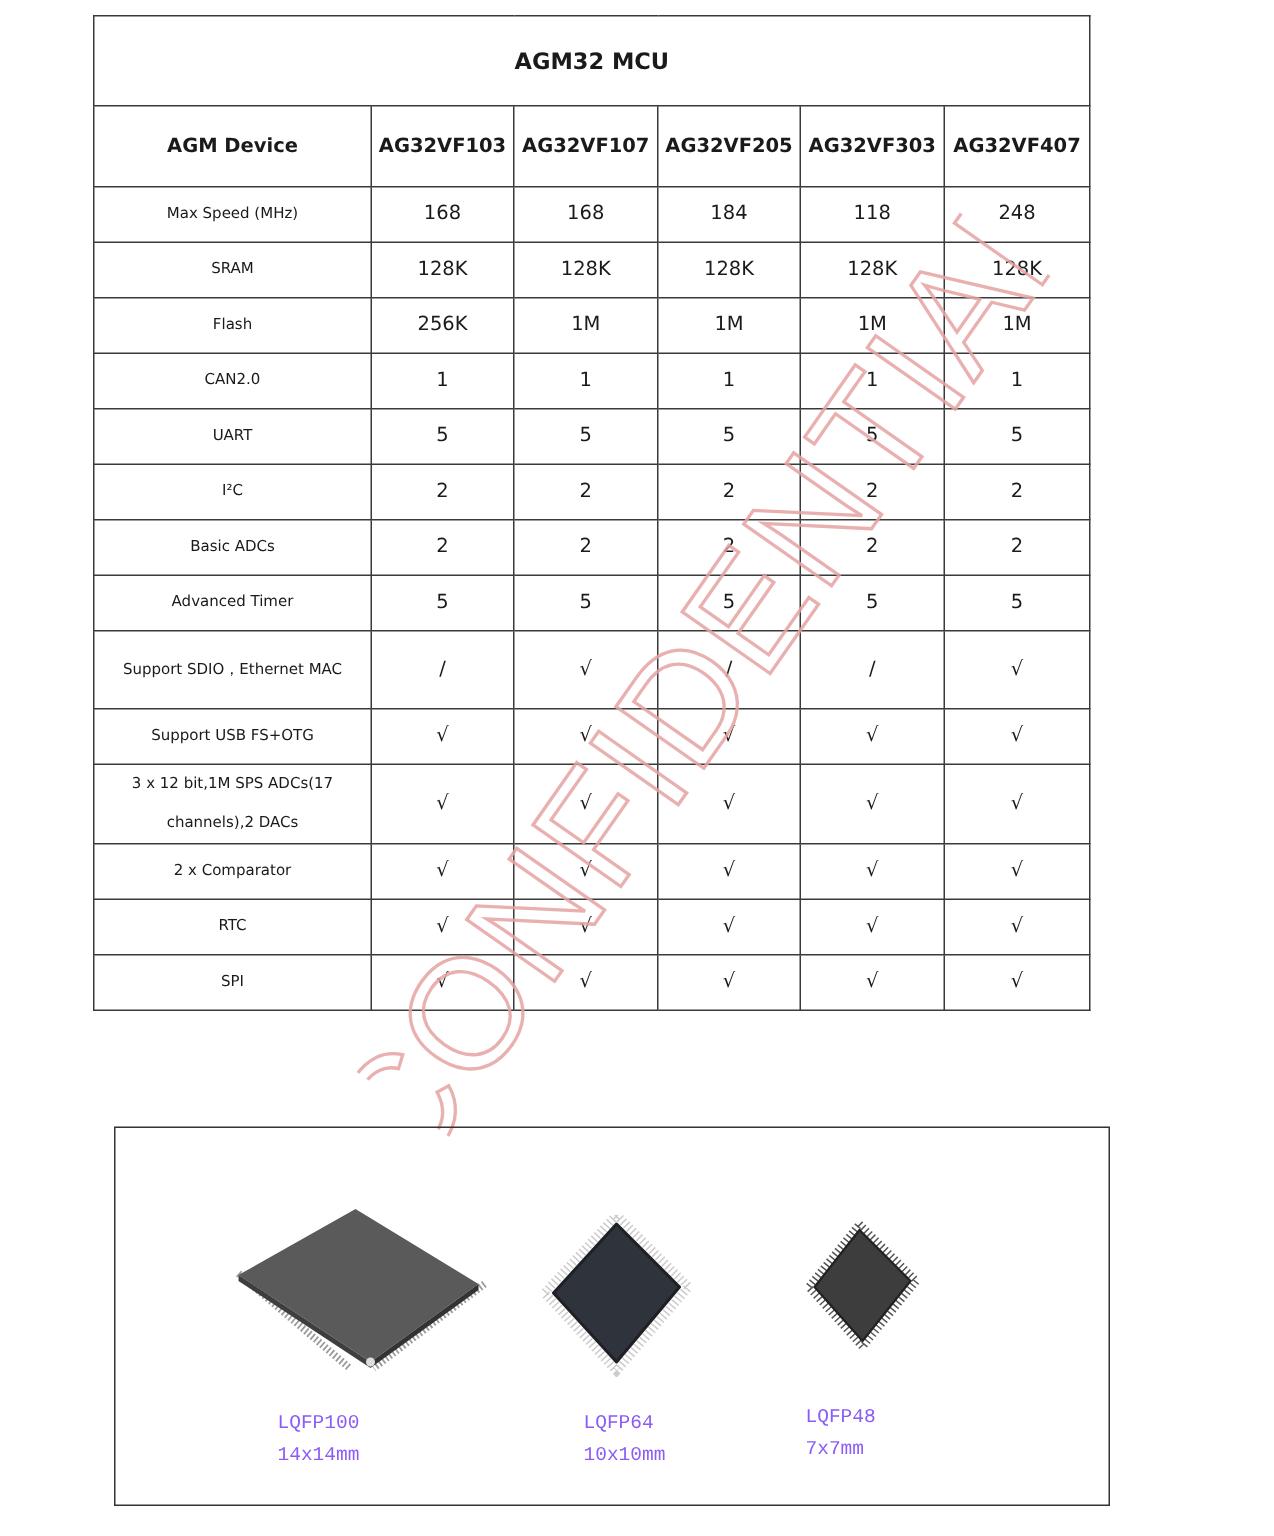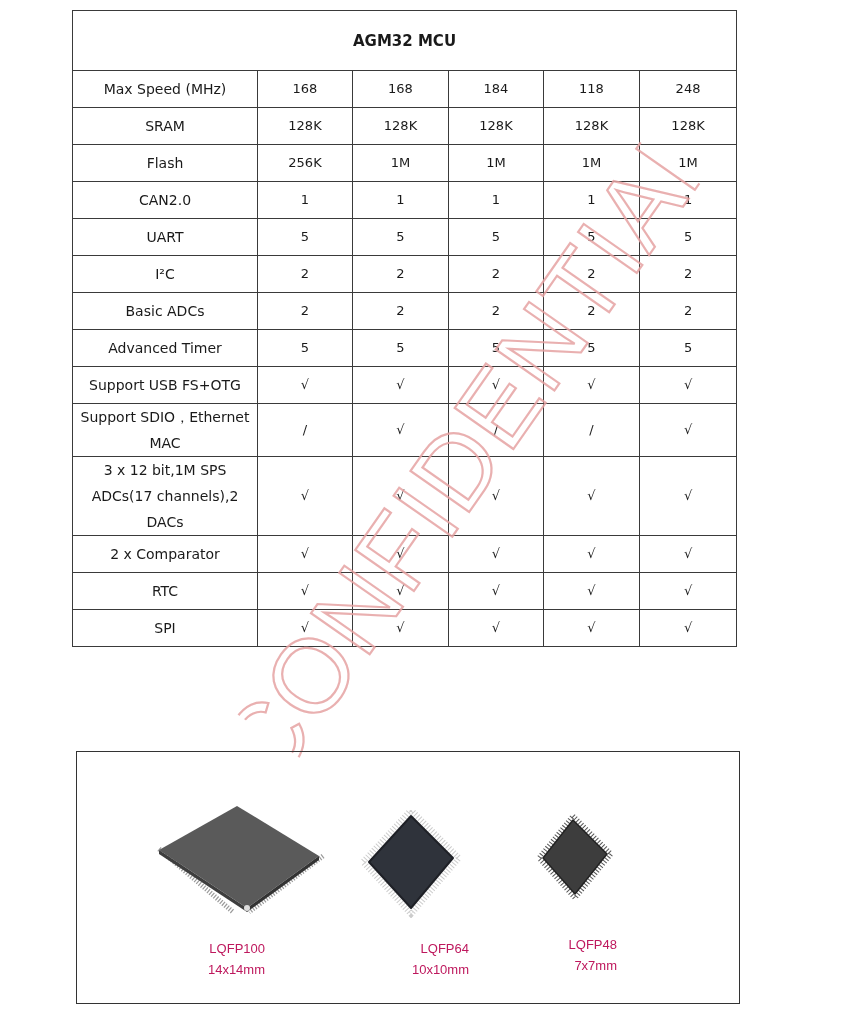--- a/index.html
+++ b/index.html
@@ -1,42 +1,50 @@
 <!DOCTYPE html>
 <html><head>
 <meta charset="utf-8">
 <style>
   html, body { margin:0; padding:0; background:#ffffff; }
   body { width:849px; height:1024px; position:relative; overflow:hidden; font-family:"DejaVu Sans", "Liberation Sans", sans-serif; color:#1a1a1a; }
-  .spec-table { position:absolute; left:72px; top:10px; width:664px; border-collapse:collapse; table-layout:fixed;border-radius:29px; }
+  .spec-table { position:absolute; left:62px; top:10px; width:664px; border-collapse:collapse; table-layout:fixed;border-radius:29px; }
   .spec-table td, .spec-table th { border:1px solid #3a3a3a; text-align:center; vertical-align:middle; font-size:13px; padding:0 2px; line-height:26px; }
   .spec-table .title-cell { height:59px; font-weight:bold; font-size:15px; }
   .spec-table .dev-row th { height:53px; font-weight:bold; font-size:13px; }
   .spec-table tr.r td { height:36px; }
   .spec-table tr.r2 td { height:51px; }
-  .spec-table td.label { font-size:14px; }
+  .spec-table td.label { font-size:10px; }
   .watermark { position:absolute; left:120px; top:390px; width:700px; height:120px; transform:rotate(-55deg); transform-origin:center; pointer-events:none; }
   .pkg-box { position:absolute; left:76px; top:751px; width:664px; height:253px; border:1.5px solid #333; box-sizing:border-box; }
-  .pkg { position:absolute; text-align:right; font-family:Liberation Sans, sans-serif; font-size:13px; color:#be185d; line-height:21px; }
+  .pkg { position:absolute; text-align:left; font-family:Liberation Mono, monospace; font-size:13px; color:#8b5cf6; line-height:21px; }
 </style>
 </head>
 <body>
 
 <table class="spec-table">
   <colgroup>
     <col style="width:185px">
       <col style="width:95px">
       <col style="width:96px">
       <col style="width:95px">
       <col style="width:96px">
       <col style="width:97px">
   </colgroup>
   <tbody>
       <tr>
     <th colspan="6" class="title-cell">AGM32 MCU</th>
+  </tr>
+  <tr class="dev-row">
+    <th>AGM Device</th>
+    <th>AG32VF103</th>
+    <th>AG32VF107</th>
+    <th>AG32VF205</th>
+    <th>AG32VF303</th>
+    <th>AG32VF407</th>
   </tr>
   </tbody>
     <tbody id="spec-body">
       <tr class="r">
         <td class="label">Max Speed (MHz)</td>
         <td>168</td>
         <td>168</td>
         <td>184</td>
         <td>118</td>
         <td>248</td>
@@ -90,34 +98,34 @@
         <td>2</td>
       </tr>
       <tr class="r">
         <td class="label">Advanced Timer</td>
         <td>5</td>
         <td>5</td>
         <td>5</td>
         <td>5</td>
         <td>5</td>
       </tr>
+      <tr class="r r2">
+        <td class="label">Support SDIO，Ethernet MAC</td>
+        <td>/</td>
+        <td>√</td>
+        <td>/</td>
+        <td>/</td>
+        <td>√</td>
+      </tr>
       <tr class="r">
         <td class="label">Support USB FS+OTG</td>
         <td>√</td>
         <td>√</td>
         <td>√</td>
         <td>√</td>
-        <td>√</td>
-      </tr>
-      <tr class="r r2">
-        <td class="label">Support SDIO，Ethernet MAC</td>
-        <td>/</td>
-        <td>√</td>
-        <td>/</td>
-        <td>/</td>
         <td>√</td>
       </tr>
       <tr class="r r2">
         <td class="label">3 x 12 bit,1M SPS ADCs(17 channels),2 DACs</td>
         <td>√</td>
         <td>√</td>
         <td>√</td>
         <td>√</td>
         <td>√</td>
       </tr>

